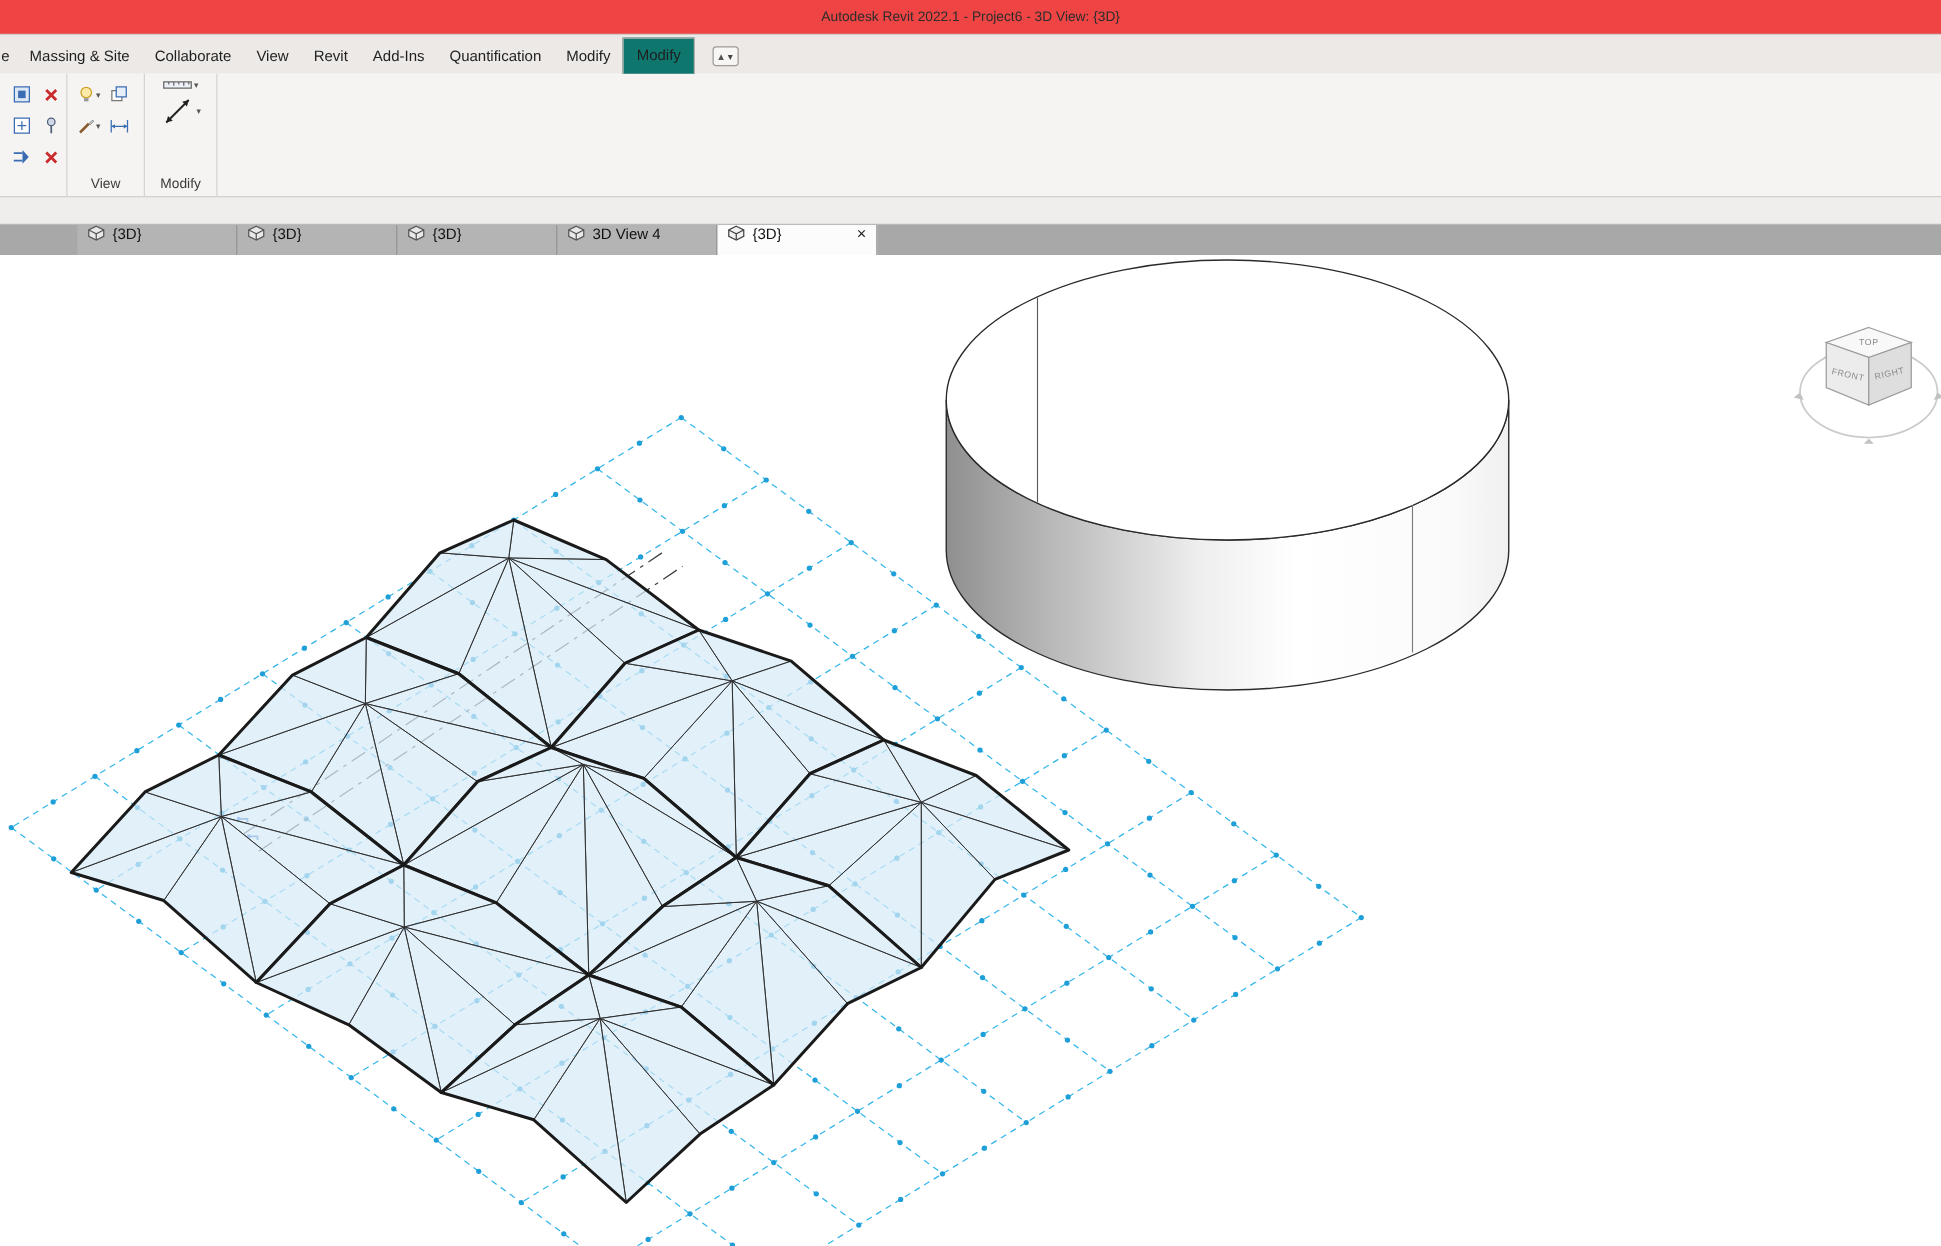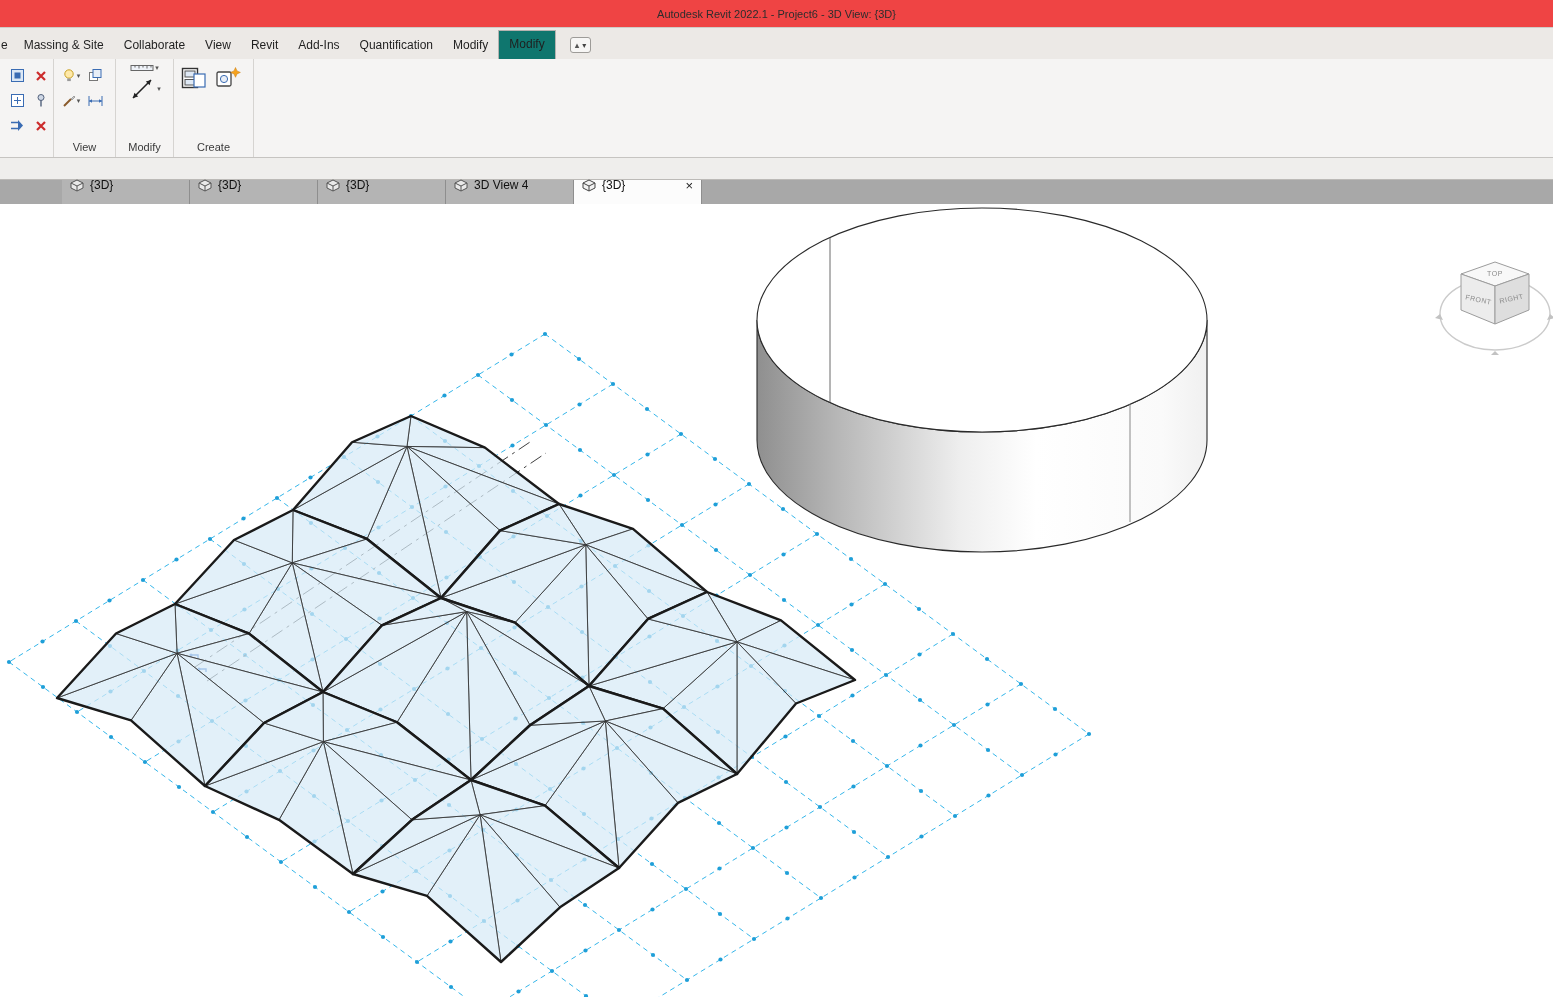--- a/index.html
+++ b/index.html
@@ -23,21 +23,21 @@
   .panel-label{font-size:11px;color:#3a3a3a;text-align:center;padding:2px 4px 4px;white-space:nowrap;}
   .icon-grid{display:grid;grid-template-columns:22px 22px;grid-auto-rows:25px;column-gap:2px;align-items:center;justify-items:center;}
   .mi{display:inline-flex;align-items:center;justify-content:center;}
   .mi .caret{font-size:7px;color:#555;margin-left:1px;}
   .bigrow{display:flex;align-items:flex-start;gap:6px;padding-top:2px;}
   .measure-col{display:flex;flex-direction:column;align-items:center;gap:2px;}
   
   .optionsbar{height:22px;background:#efeeec;border-bottom:1px solid #bcbab7;}
   
   .viewtabs{height:24px;background:#a8a8a8;display:flex;padding-left:62px;}
-  .vtab{width:128px;display:flex;align-items:flex-end;gap:6px;padding:12px 8px;font-size:12px;color:#111;
+  .vtab{width:128px;display:flex;align-items:flex-start;gap:6px;padding:0 8px;font-size:12px;color:#111;
     background:#b4b4b4;border-right:1px solid #8e8e8e;cursor:default;}
   .vtab.active{background:#fcfcfc;}
   .vtab .vlabel{white-space:nowrap;overflow:hidden;}
   .vtab .close{margin-left:auto;font-size:13px;line-height:1;color:#222;}
   
   .canvas{position:relative;height:805px;background:#ffffff;overflow:hidden;}
   .canvas svg{position:absolute;left:0;top:0;}
   
   .gridline{stroke:var(--grid-line,#35b6ea);stroke-width:1;stroke-dasharray:5 4;fill:none;}
   .griddot{fill:var(--grid-dot,#1f9fd8);}
@@ -166,42 +166,20 @@
               <path d="M5 23 l1.4 -5.2 l3.8 3.8 z" fill="#222"></path>
               <path d="M23 5 l-5.2 1.4 l3.8 3.8 z" fill="#222"></path>
             </svg>
           <span class="caret">▾</span>
         </span>
       </div>
     </div>
     <div class="panel-label">Modify</div>
   </div>
 
-  <div class="panel" style="width:80px">
-    <div class="panel-icons">
-      <div class="bigrow">
-        <span class="mi">
-          <svg width="28" height="28" viewBox="0 0 28 28">
-              <rect x="2.5" y="3.5" width="15" height="19" fill="#fff" stroke="#333" stroke-width="1.4"></rect>
-              <rect x="5" y="6" width="10" height="6" fill="#dfe9f5" stroke="#555"></rect>
-              <rect x="5" y="14.5" width="10" height="5.5" fill="#dfe9f5" stroke="#555"></rect>
-              <rect x="14" y="9" width="11" height="13" fill="#ffffff" stroke="#3a6cb3" stroke-width="1.2"></rect>
-            </svg>
-        </span>
-        <span class="mi">
-          <svg width="28" height="28" viewBox="0 0 28 28">
-              <rect x="3" y="7" width="14" height="14" rx="1.5" fill="#fff" stroke="#444" stroke-width="1.3"></rect>
-              <circle cx="10" cy="14" r="3.6" fill="#e8eef7" stroke="#3a6cb3"></circle>
-              <path d="M21.5 2.5 l1.5 3.4 3.4 1.5 -3.4 1.5 -1.5 3.4 -1.5 -3.4 -3.4 -1.5 3.4 -1.5 z" fill="#f6a21d" stroke="#c87d10" stroke-width=".5"></path>
-            </svg>
-        </span>
-      </div>
-    </div>
-    <div class="panel-label">Create</div>
-  </div>
 
   <div style="flex:1"></div>
 </div>
 
 <div class="optionsbar"></div>
 
 <div class="viewtabs">
   <div class="vtab">
     <span class="mi">
       <svg width="14" height="13" viewBox="0 0 14 13">

